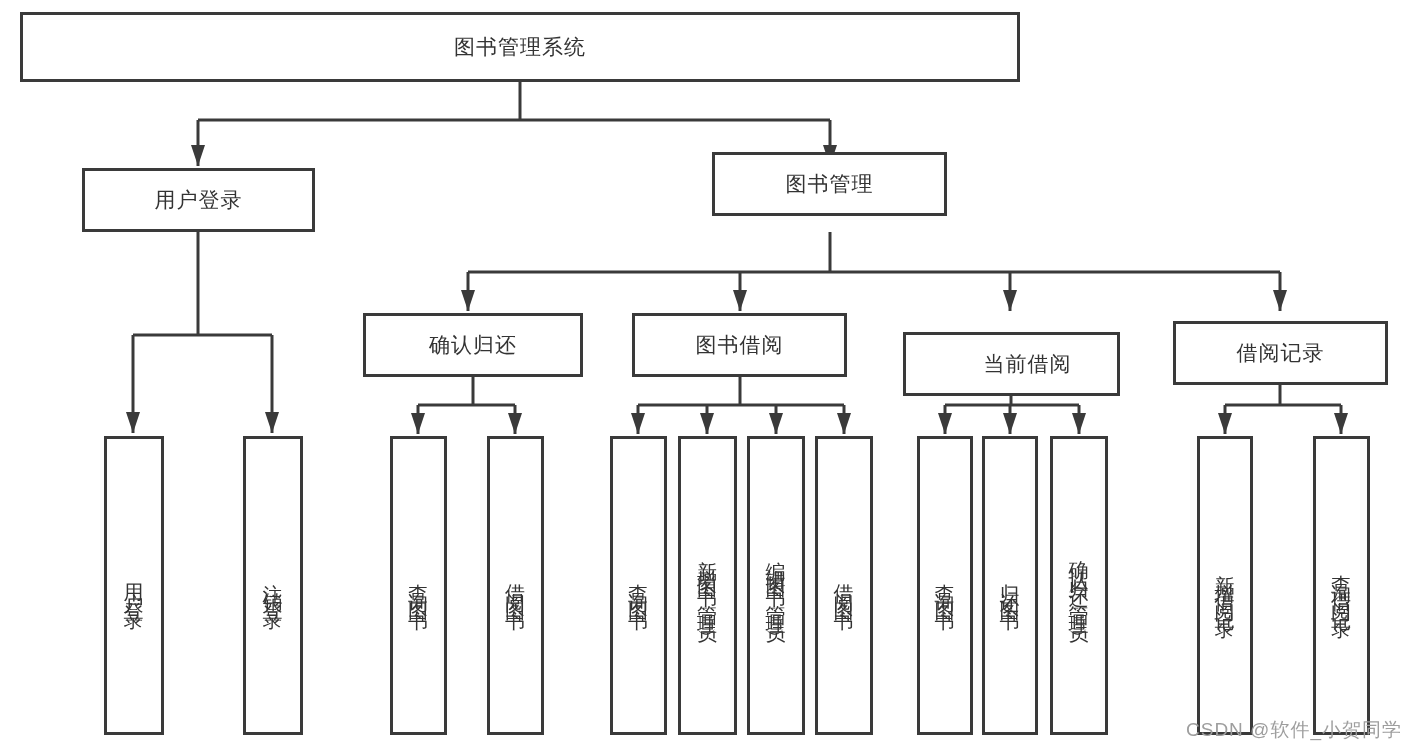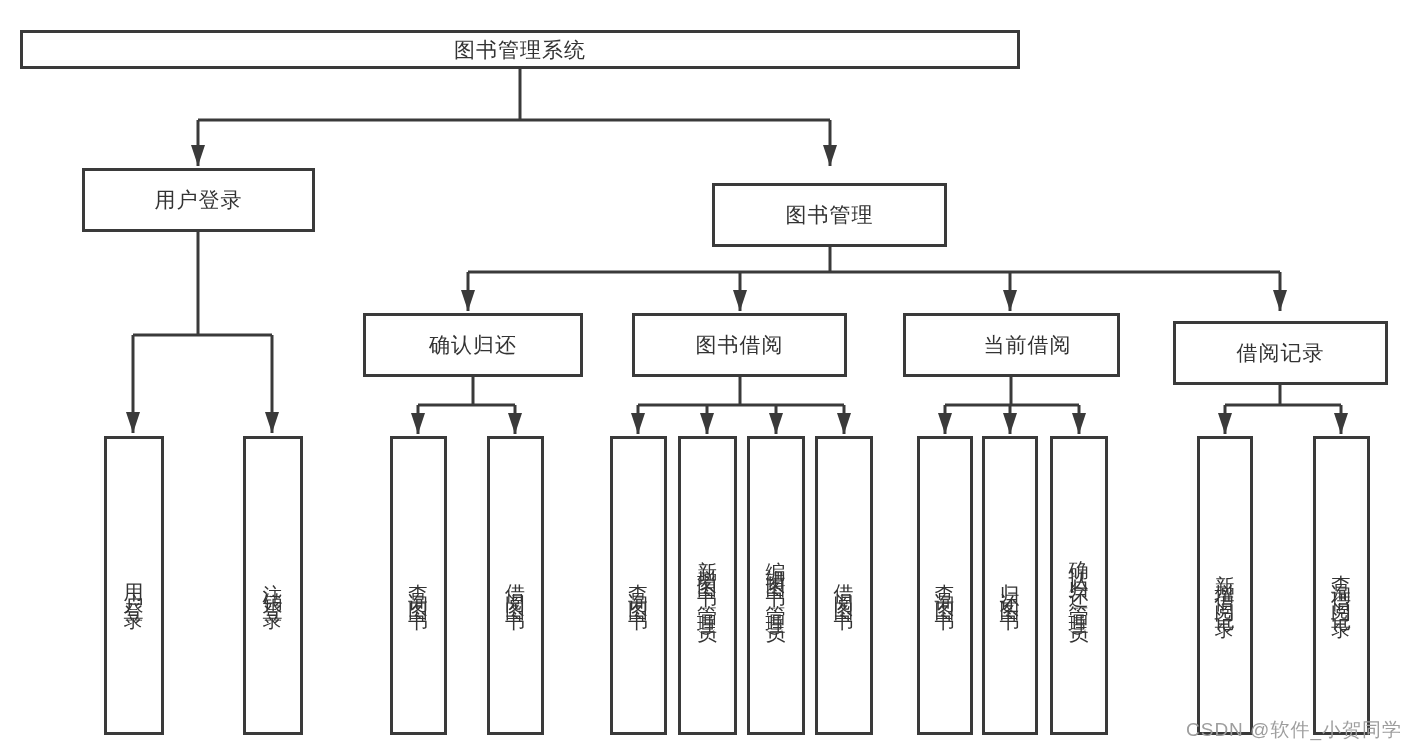--- a/index.html
+++ b/index.html
@@ -96,38 +96,38 @@
       <line x1="1010" y1="405" x2="1010" y2="434" marker-end="url(#arrow)"></line>
       <line x1="1079" y1="405" x2="1079" y2="434" marker-end="url(#arrow)"></line>
 
       <path d="M1280,377 V405"></path>
       <path d="M1225,405 H1341"></path>
       <line x1="1225" y1="405" x2="1225" y2="434" marker-end="url(#arrow)"></line>
       <line x1="1341" y1="405" x2="1341" y2="434" marker-end="url(#arrow)"></line>
     </g>
   </svg>
 
-  <div class="box h" style="left:20px; top:30px; width:1000px; height:39px;">
+  <div class="box h" style="left:20px; top:12px; width:1000px; height:70px;">
     <span>图书管理系统</span>
   </div>
 
   <div class="box h" style="left:82px; top:168px; width:233px; height:64px;">
     <span>用户登录</span>
   </div>
-  <div class="box h" style="left:712px; top:183px; width:235px; height:64px;font-family:Liberation Mono, monospace;">
+  <div class="box h" style="left:712px; top:152px; width:235px; height:64px;font-family:Liberation Mono, monospace;">
     <span>图书管理</span>
   </div>
 
   <div class="box h" style="left:363px; top:313px; width:220px; height:64px;">
     <span>确认归还</span>
   </div>
   <div class="box h" style="left:632px; top:313px; width:215px; height:64px;">
     <span>图书借阅</span>
   </div>
-  <div class="box h" style="left:903px; top:313px; width:217px; height:64px;padding-left:32px;">
+  <div class="box h" style="left:903px; top:332px; width:217px; height:64px;padding-left:32px;">
     <span>当前借阅</span>
   </div>
   <div class="box h" style="left:1173px; top:313px; width:215px; height:64px;margin-top:8px;">
     <span>借阅记录</span>
   </div>
 
   <div class="box v" style="left:104px; top:436px; width:60px; height:299px;">
     <span>用户登录</span>
   </div>
   <div class="box v" style="left:243px; top:436px; width:60px; height:299px;">

